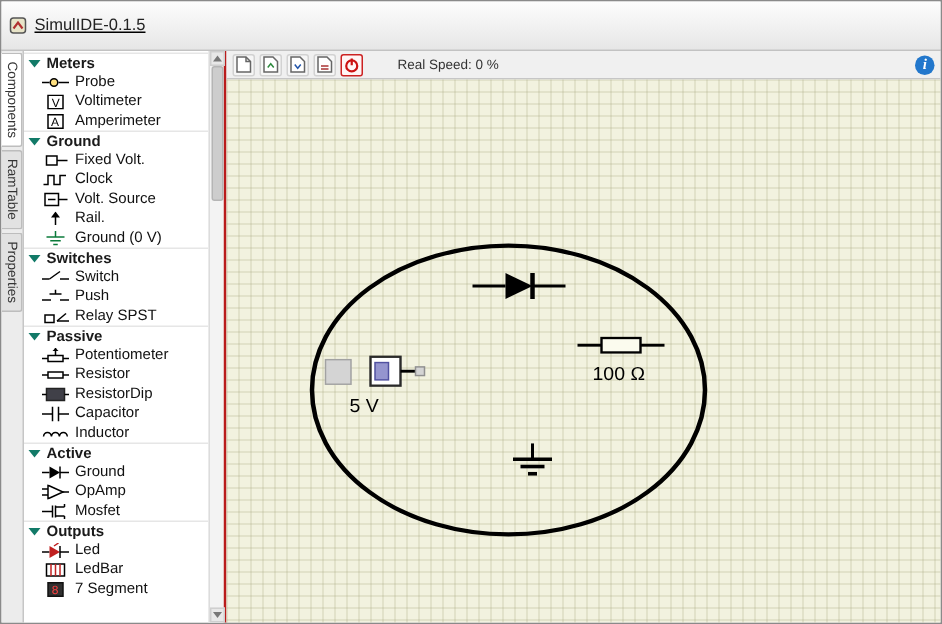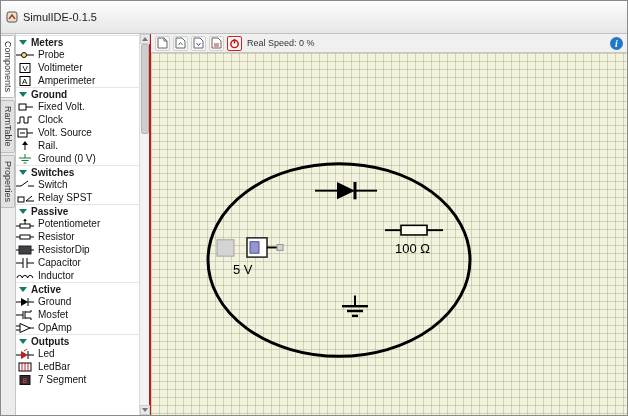--- a/index.html
+++ b/index.html
@@ -5,21 +5,21 @@
   * { box-sizing: border-box; margin: 0; padding: 0; }
   html,body { width: 628px; height: 416px; overflow: hidden;
               font-family: "Liberation Sans", sans-serif; }
   .window { width: 628px; height: 416px; border: 1px solid #8a8a8a;
             display: flex; flex-direction: column; background: #f0f0f0; }
 
   
   .titlebar { height: 19px; flex: 0 0 19px; display: flex; align-items: center;
               gap: 5px; padding: 16px 5px;
               background: linear-gradient(#fdfdfd,#e6e6e6);
-              border-bottom: 1px solid #c2c2c2; }
+              border-bottom: 1px solid #c2c2c2; text-decoration: underline; }
   .titlebar .title { font-size: 11px; color: #222; }
 
   
   .main { flex: 1; display: flex; min-height: 0; }
 
   
   .tabstrip { width: 15px; flex: 0 0 15px; background: #ececec;
               border-right: 1px solid #c6c6c6; display: flex;
               flex-direction: column; padding-top: 1px; }
   .vtab { writing-mode: vertical-rl; font-size: 9px; color: #333;
@@ -31,21 +31,21 @@
   .sidebar { width: 135px; flex: 0 0 135px; background: #ffffff;
              border-right: 2px solid #b91c1c; display: flex; font-size: 10px; }
   .tree { flex: 1; overflow: hidden; padding-top: 1px; }
   .cat-header { display: flex; align-items: center; gap: 4px;
                 padding: 2px 2px 1px 3px; font-weight: bold; color: #1a1a1a;
                 border-top: 1px solid #e6e6e6; height: 13px; }
   .cat-arrow { width: 0; height: 0; border-left: 4px solid transparent;
                border-right: 4px solid transparent;
                border-top: 5px solid #127a68; }
   .tree-item { display: flex; align-items: center; gap: 4px;
-               padding: 1px 2px 1px 0; color: #111; height: 13px; }
+               padding: 1px 2px 1px 12px; color: #111; height: 13px; }
   .tree-item svg { flex: 0 0 18px; }
   .mini { stroke: #000; stroke-width: 1; fill: none; }
 
   
   .sb { width: 10px; flex: 0 0 10px; background: #f3f3f3;
         border-left: 1px solid #dcdcdc; display: flex; flex-direction: column;
         align-items: center; }
   .sb-btn { width: 10px; height: 10px; display: flex; align-items: center;
             justify-content: center; background: #e8e8e8;
             border: 1px solid #cfcfcf; }
@@ -57,21 +57,21 @@
 
   
   .rightpane { flex: 1; display: flex; flex-direction: column; min-width: 0; }
   .toolbar { height: 19px; flex: 0 0 19px; display: flex; align-items: center;
              gap: 3px; padding: 0 4px; background: #f0f0f0;
              border-bottom: 1px solid #c6c6c6; }
   .tbtn { width: 15px; height: 15px; display: flex; align-items: center;
           justify-content: center; background: #f6f6f6;
           border: 1px solid #d2d2d2; border-radius: 2px; }
   .tbtn.power { border: 1px solid #cc2222; background: #fff5f5; }
-  .speed-label { font-size: 9px; color: #333; margin-left: 2px; }
+  .speed-label { font-size: 9px; color: #333; margin-left: 20px; }
   .info-btn { margin-left: auto; width: 13px; height: 13px; border-radius: 50%;
               background: #2277cc; color: #fff;
               font: italic bold 10px "Liberation Serif", serif;
               display: flex; align-items: center; justify-content: center; }
 
   
   .canvas { flex: 1; position: relative; background-color: #f2f2df;
             background-image:
               linear-gradient(to right,  rgba(170,170,130,0.45) 1px, transparent 1px),
               linear-gradient(to bottom, rgba(170,170,130,0.45) 1px, transparent 1px);
@@ -179,20 +179,29 @@
         <div class="tree-item">
           <svg width="18" height="10" viewBox="0 0 18 10">
             <line class="mini" x1="0" y1="6" x2="5" y2="6"></line>
               <line class="mini" x1="5" y1="6" x2="12" y2="1"></line>
               <line class="mini" x1="12" y1="6" x2="18" y2="6"></line>
             </svg>
           <span>Switch</span>
         </div>
         <div class="tree-item">
           <svg width="18" height="10" viewBox="0 0 18 10">
+            <line class="mini" x1="0" y1="7" x2="6" y2="7"></line>
+              <line class="mini" x1="12" y1="7" x2="18" y2="7"></line>
+              <line class="mini" x1="5" y1="3" x2="13" y2="3"></line>
+              <line class="mini" x1="9" y1="3" x2="9" y2="0"></line>
+            </svg>
+          <span>Push</span>
+        </div>
+        <div class="tree-item">
+          <svg width="18" height="10" viewBox="0 0 18 10">
             <rect class="mini" x="2" y="4" width="6" height="5" fill="#fff"></rect>
               <line class="mini" x1="10" y1="8" x2="16" y2="3"></line>
               <line class="mini" x1="10" y1="8" x2="18" y2="8"></line>
             </svg>
           <span>Relay SPST</span>
         </div>
 
         <div class="cat-header">
           <span class="cat-arrow"></span>
           <span>Passive</span>
@@ -244,41 +253,41 @@
           <span>Active</span>
         </div>
         <div class="tree-item">
           <svg width="18" height="10" viewBox="0 0 18 10">
             <line class="mini" x1="0" y1="5" x2="5" y2="5"></line>
               <path d="M5,1 L5,9 L12,5 Z" fill="#000"></path>
               <line class="mini" x1="12" y1="1" x2="12" y2="9"></line>
               <line class="mini" x1="12" y1="5" x2="18" y2="5"></line>
             </svg>
           <span>Ground</span>
+        </div>
+        <div class="tree-item">
+          <svg width="18" height="10" viewBox="0 0 18 10">
+            <path class="mini" d="M4,0.5 L4,9.5 L14,5 Z" fill="#fff"></path>
+              <line class="mini" x1="0" y1="3" x2="4" y2="3"></line>
+              <line class="mini" x1="0" y1="7" x2="4" y2="7"></line>
+              <line class="mini" x1="14" y1="5" x2="18" y2="5"></line>
+            </svg>
+          <span>OpAmp</span>
         </div>
         <div class="tree-item">
           <svg width="18" height="10" viewBox="0 0 18 10">
             <line class="mini" x1="7" y1="1" x2="7" y2="9"></line>
               <line class="mini" x1="9" y1="1" x2="9" y2="9"></line>
               <line class="mini" x1="0" y1="5" x2="7" y2="5"></line>
               <line class="mini" x1="9" y1="2" x2="15" y2="2"></line>
               <line class="mini" x1="9" y1="8" x2="15" y2="8"></line>
               <line class="mini" x1="15" y1="2" x2="15" y2="0"></line>
               <line class="mini" x1="15" y1="8" x2="15" y2="10"></line>
             </svg>
           <span>Mosfet</span>
-        </div>
-        <div class="tree-item">
-          <svg width="18" height="10" viewBox="0 0 18 10">
-            <path class="mini" d="M4,0.5 L4,9.5 L14,5 Z" fill="#fff"></path>
-              <line class="mini" x1="0" y1="3" x2="4" y2="3"></line>
-              <line class="mini" x1="0" y1="7" x2="4" y2="7"></line>
-              <line class="mini" x1="14" y1="5" x2="18" y2="5"></line>
-            </svg>
-          <span>OpAmp</span>
         </div>
 
         <div class="cat-header">
           <span class="cat-arrow"></span>
           <span>Outputs</span>
         </div>
         <div class="tree-item">
           <svg width="18" height="10" viewBox="0 0 18 10">
             <line class="mini" x1="0" y1="6" x2="5" y2="6"></line>
               <path d="M5,2 L5,10 L12,6 Z" fill="#c02020"></path>

